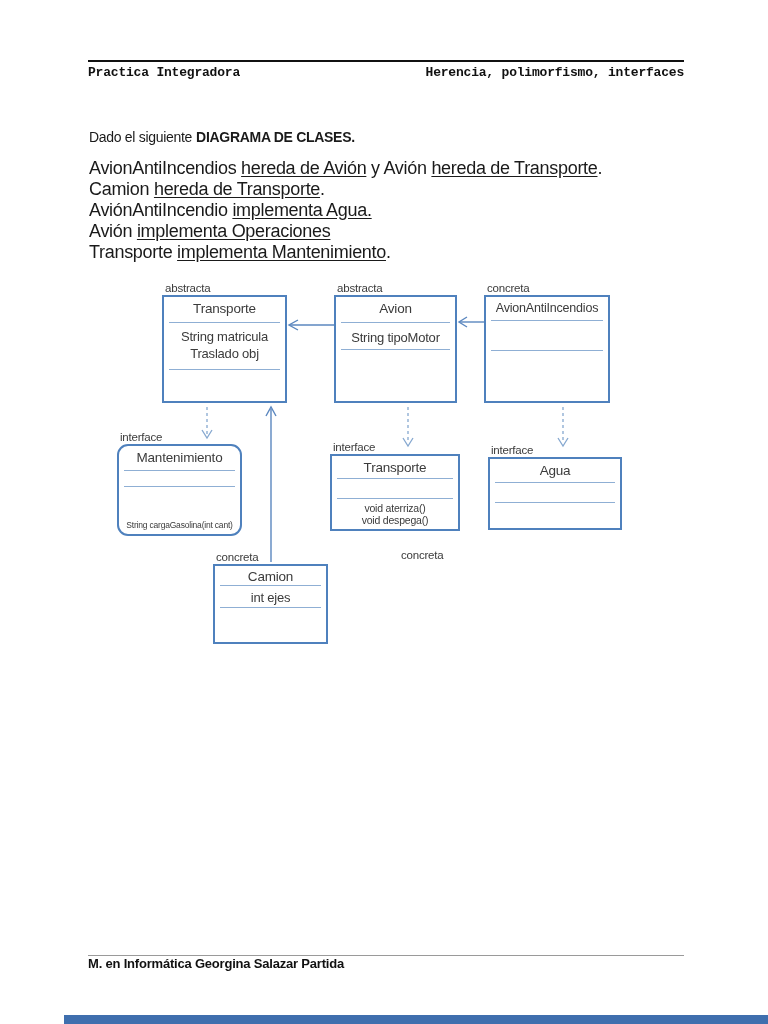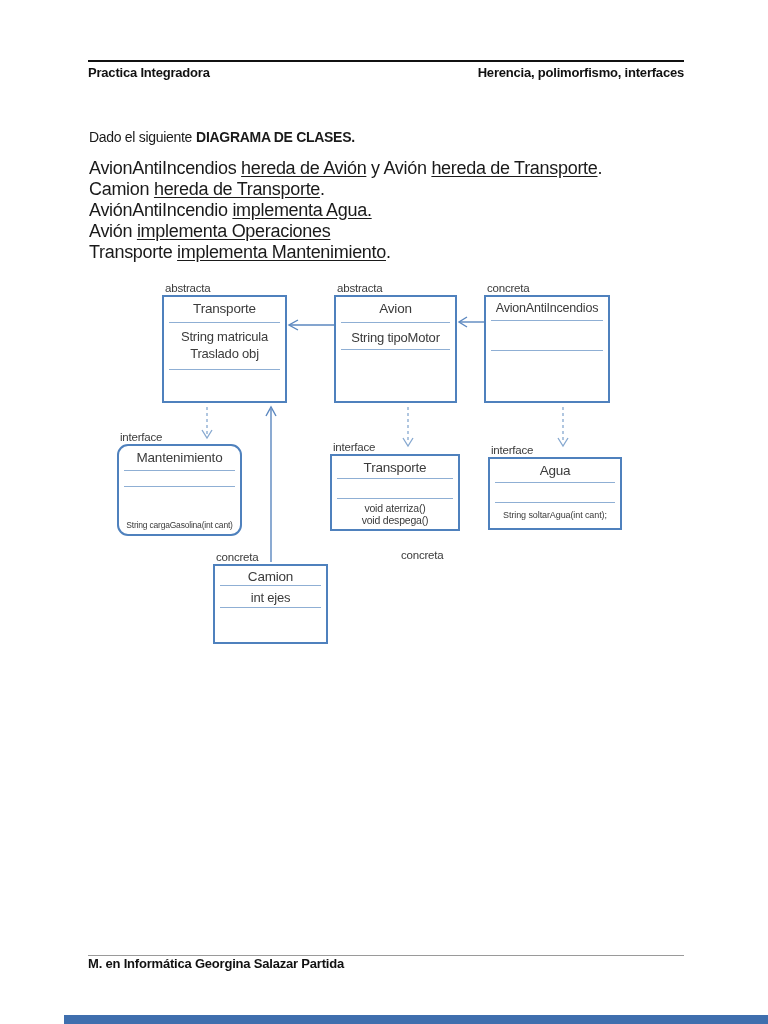--- a/index.html
+++ b/index.html
@@ -1,21 +1,21 @@
 <!DOCTYPE html>
 <html><head>
 <meta charset="utf-8">
 <style>
   html,body{margin:0;padding:0;background:#fff;}
   .page{position:relative;width:768px;height:1024px;background:#ffffff;overflow:hidden;
         font-family:"Liberation Sans",sans-serif;color:#1a1a1a;}
   
   .hdr{position:absolute;left:88px;top:60px;width:596px;border-top:2px solid #111;
        display:flex;justify-content:space-between;padding-top:3px;
-       font-size:13px;font-weight:bold;letter-spacing:-0.2px;color:#111;}
+       font-size:13px;font-weight:bold;letter-spacing:-0.2px;color:#111;font-family:Liberation Mono, monospace;}
   .ftr{position:absolute;left:88px;top:955px;width:596px;border-top:1px solid #9a9a9a;
        padding-top:0;font-size:13px;font-weight:bold;letter-spacing:-0.2px;color:#111;}
   
   .intro{position:absolute;left:89px;top:129px;font-size:14px;letter-spacing:-0.3px;}
   .intro b{margin-left:4px;}
   .stmts{position:absolute;left:89px;top:158px;font-size:18px;letter-spacing:-0.3px;line-height:21px;}
   .u{text-decoration:underline;text-underline-offset:2px;}
   
   .uml{position:absolute;}
   .stereo{font-size:11.5px;color:#3b3b3b;margin:0 0 1px 3px;letter-spacing:-0.2px;}
@@ -142,23 +142,20 @@
     </div>
   </div>
 
   <div class="uml" style="left:488px;top:444px;width:134px;">
     <div class="stereo">interface</div>
     <div class="box" style="height:73px;">
       <div class="sec ttl" style="height:23px;">Agua</div>
       <div class="dvd"></div>
       <div class="sec" style="height:19px;"></div>
       <div class="dvd"></div>
-      <div class="sec grow meth" style="font-size:9px;letter-spacing:-0.1px;white-space:nowrap;">
-        <div>String soltarAgua(int cant);</div>
-      </div>
     </div>
   </div>
 
   <div class="uml" style="left:213px;top:551px;width:115px;">
     <div class="stereo">concreta</div>
     <div class="box" style="height:80px;">
       <div class="sec ttl" style="height:19px;padding-top:2px;">Camion</div>
       <div class="dvd"></div>
       <div class="sec" style="height:21px;padding-top:3px;">
         <div>int ejes</div>

